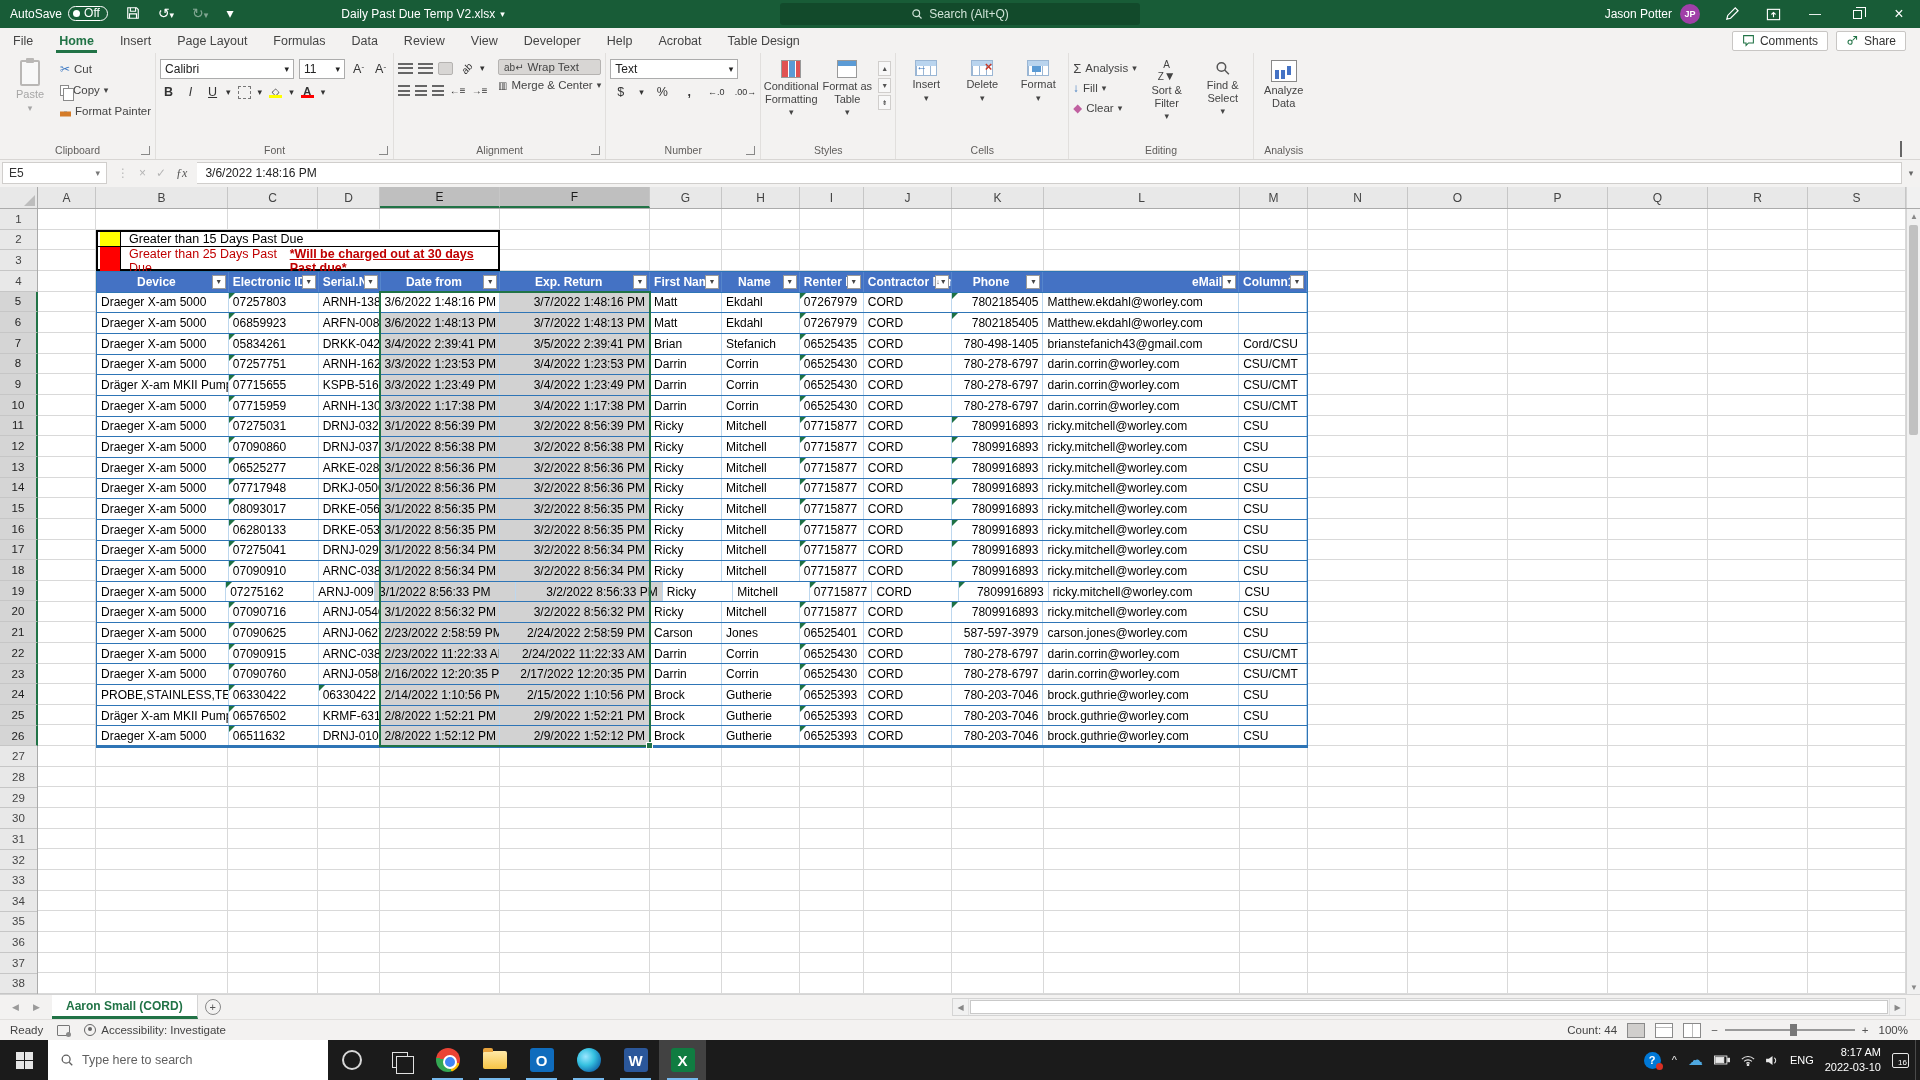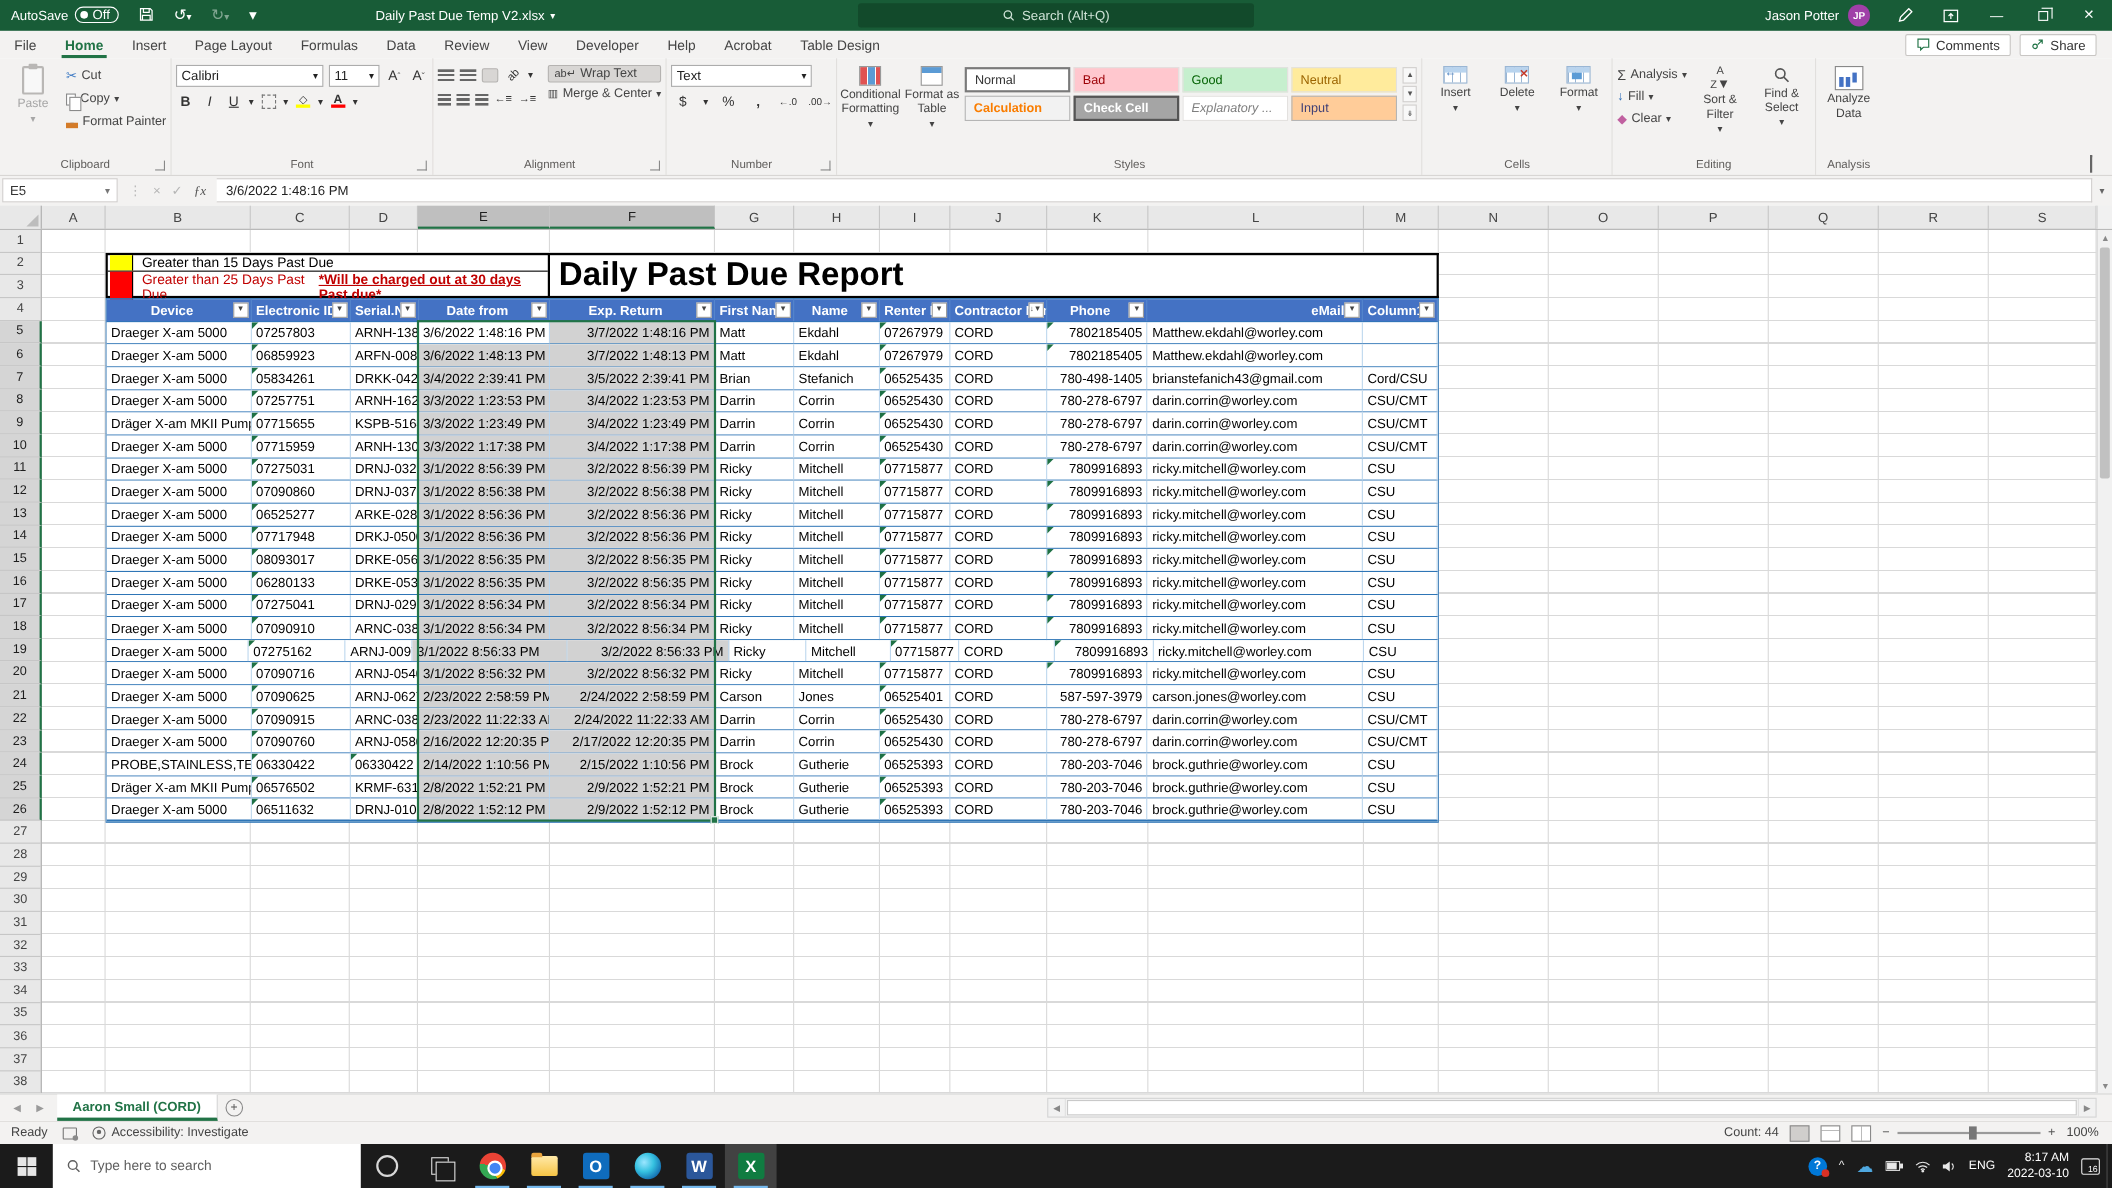--- a/index.html
+++ b/index.html
@@ -409,30 +409,20 @@
         <div class="bigbtn">
           <span style="width:20px;height:18px;background:repeating-linear-gradient(90deg,#E05252 0 6px,#fff 6px 7px,#5B9BD5 7px 13px,#fff 13px 14px,#E05252 14px 20px);border:1px solid #999;"></span>
           <span class="cap">Conditional Formatting</span>
             <span class="chev">▾</span>
         </div>
         <div class="bigbtn">
           <span style="width:20px;height:18px;background:linear-gradient(#5B9BD5 5px,#fff 5px);border:1px solid #999;"></span>
           <span class="cap">Format as Table</span>
             <span class="chev">▾</span>
         </div>
-        <div class="style-gal" id="stylegal">
-            <div class="sg sg-normal">Normal</div>
-            <div class="sg sg-bad">Bad</div>
-            <div class="sg sg-good">Good</div>
-            <div class="sg sg-neutral">Neutral</div>
-            <div class="sg sg-calculation">Calculation</div>
-            <div class="sg sg-checkcell">Check Cell</div>
-            <div class="sg sg-explanatory">Explanatory ...</div>
-            <div class="sg sg-input">Input</div>
-          </div>
         <div class="gal-rail">
           <span class="rail-b">▲</span>
           <span class="rail-b">▼</span>
           <span class="rail-b">⇟</span>
         </div>
       </div>
       <div class="rg-label"><span>Styles</span></div>
     </div>
 
     <div class="rgroup">
@@ -614,23 +604,20 @@
         <div class="lg-row">
           <span class="swatch" style="background: rgb(255, 255, 0);"></span>
           <span>Greater than 15 Days Past Due</span>
         </div>
         <div class="lg-row">
           <span class="swatch" style="background: rgb(255, 0, 0);"></span>
           <span class="lg-red">Greater than 25 Days Past Due</span>
           <span class="lg-warn">*Will be charged out at 30 days Past due*</span>
         </div>
       </div>
-      <div class="ovl titlebox" style="left: 500px; top: 20.66px; width: 808px; height: 41.32px;">
-        <div class="bigtitle">Daily Past Due Report</div>
-      </div>
       <div class="ovl xtable" style="left: 96px; top: 61.98px; width: 1212px;">
         <div class="thead-row" style="height: 20.66px;">
           <div class="hcell" style="width: 132px;">
             <span class="htxt">Device</span>
             <span class="filterbtn">▼</span>
           </div>
           <div class="hcell" style="width: 90px;">
             <span class="htxt">Electronic ID</span>
             <span class="filterbtn">▼</span>
           </div>

